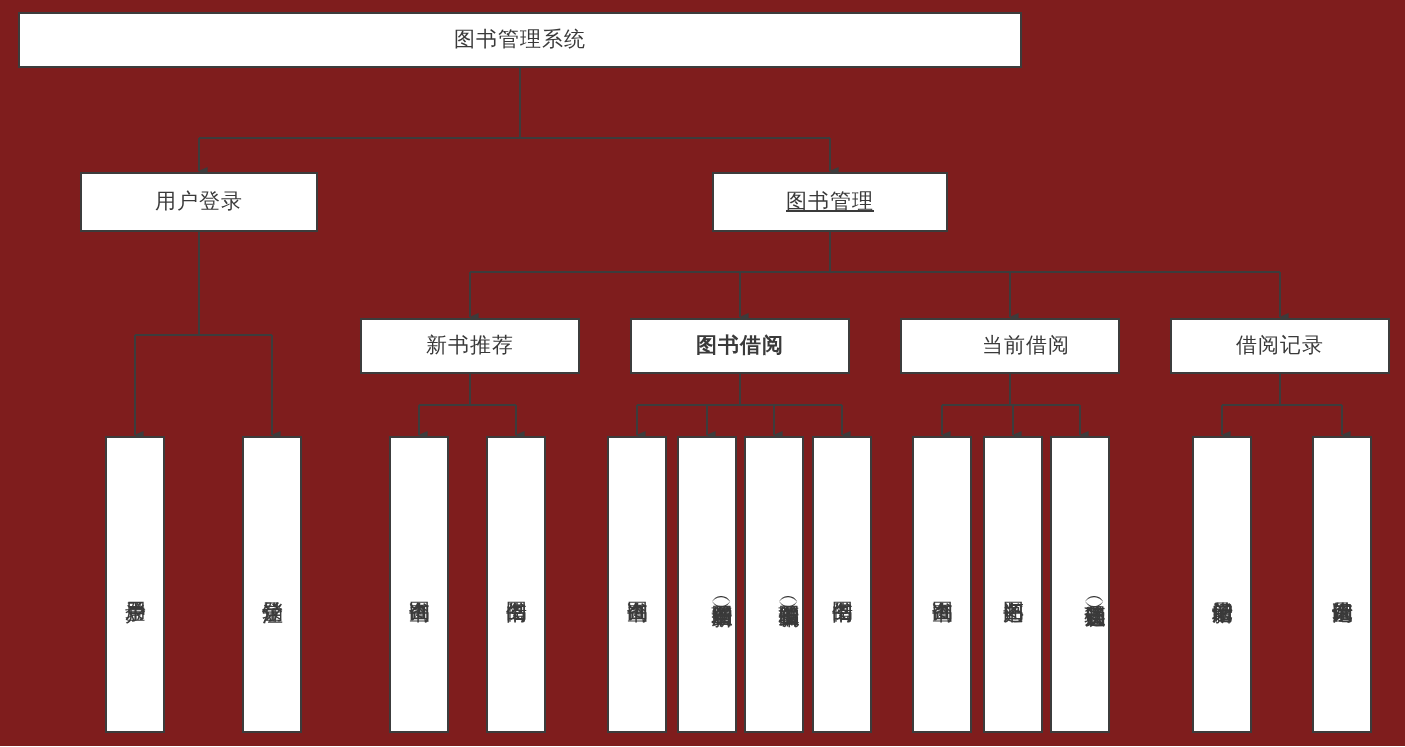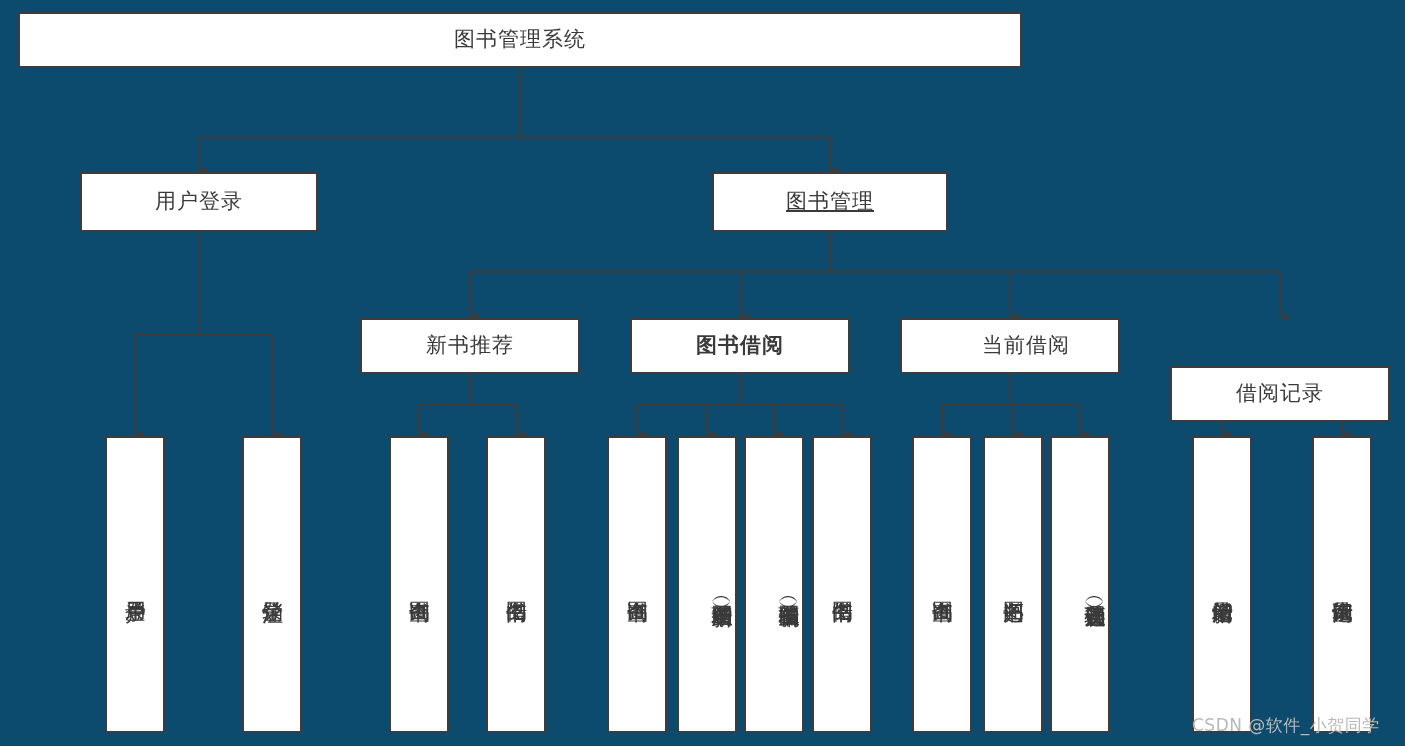--- a/index.html
+++ b/index.html
@@ -8,21 +8,21 @@
     padding: 0;
     background: #ffffff;
   }
   body {
     font-family: "DejaVu Sans", "Liberation Sans", sans-serif;
   }
   #canvas {
     position: relative;
     width: 1405px;
     height: 746px;
-    background: #0c4a6e;
+    background: #7f1d1d;
     overflow: hidden;
     text-align: center;
   }
   #edges {
     position: absolute;
     left: 0;
     top: 0;
     width: 1405px;
     height: 747px;
     pointer-events: none;
@@ -126,21 +126,21 @@
       </div>
       <div class="node horiz" style="left: 360px; top: 318px; width: 220px; height: 56px; border-color: rgb(60, 60, 60); color: rgb(58, 58, 58);">
         <span class="label">新书推荐</span>
       </div>
       <div class="node horiz" style="left: 630px; top: 318px; width: 220px; height: 56px; border-color: rgb(60, 60, 60); color: rgb(58, 58, 58); font-weight: bold;">
         <span class="label">图书借阅</span>
       </div>
       <div class="node horiz" style="left: 900px; top: 318px; width: 220px; height: 56px; border-color: rgb(60, 60, 60); color: rgb(58, 58, 58); padding-left: 32px;">
         <span class="label">当前借阅</span>
       </div>
-      <div class="node horiz" style="left: 1170px; top: 318px; width: 220px; height: 56px; border-color: rgb(60, 60, 60); color: rgb(58, 58, 58); margin-top: 48px;">
+      <div class="node horiz" style="left: 1170px; top: 318px; width: 220px; height: 56px; border-color: rgb(60, 60, 60); color: rgb(58, 58, 58);">
         <span class="label">借阅记录</span>
       </div>
       <div class="node vert center-y" style="left: 105px; top: 436px; width: 60px; height: 297px; border-color: rgb(60, 60, 60); color: rgb(58, 58, 58);">
         <span class="label">用户登录</span>
       </div>
       <div class="node vert center-y" style="left: 242px; top: 436px; width: 60px; height: 297px; border-color: rgb(60, 60, 60); color: rgb(58, 58, 58);">
         <span class="label">注销登录</span>
       </div>
       <div class="node vert center-y" style="left: 389px; top: 436px; width: 60px; height: 297px; border-color: rgb(60, 60, 60); color: rgb(58, 58, 58);">
         <span class="label">查询图书</span>
@@ -169,14 +169,13 @@
       <div class="node vert" style="left: 1050px; top: 436px; width: 60px; height: 297px; border-color: rgb(60, 60, 60); color: rgb(58, 58, 58);">
         <span class="label">确认归还（管理员）</span>
       </div>
       <div class="node vert center-y" style="left: 1192px; top: 436px; width: 60px; height: 297px; border-color: rgb(60, 60, 60); color: rgb(58, 58, 58);">
         <span class="label">新增借阅记录</span>
       </div>
       <div class="node vert center-y" style="left: 1312px; top: 436px; width: 60px; height: 297px; border-color: rgb(60, 60, 60); color: rgb(58, 58, 58);">
         <span class="label">查询借阅记录</span>
       </div>
     </div>
-  <div class="watermark" style="left: 1192px; top: 714px;">CSDN @软件_小贺同学</div>
 </div>
 
 </body></html>

